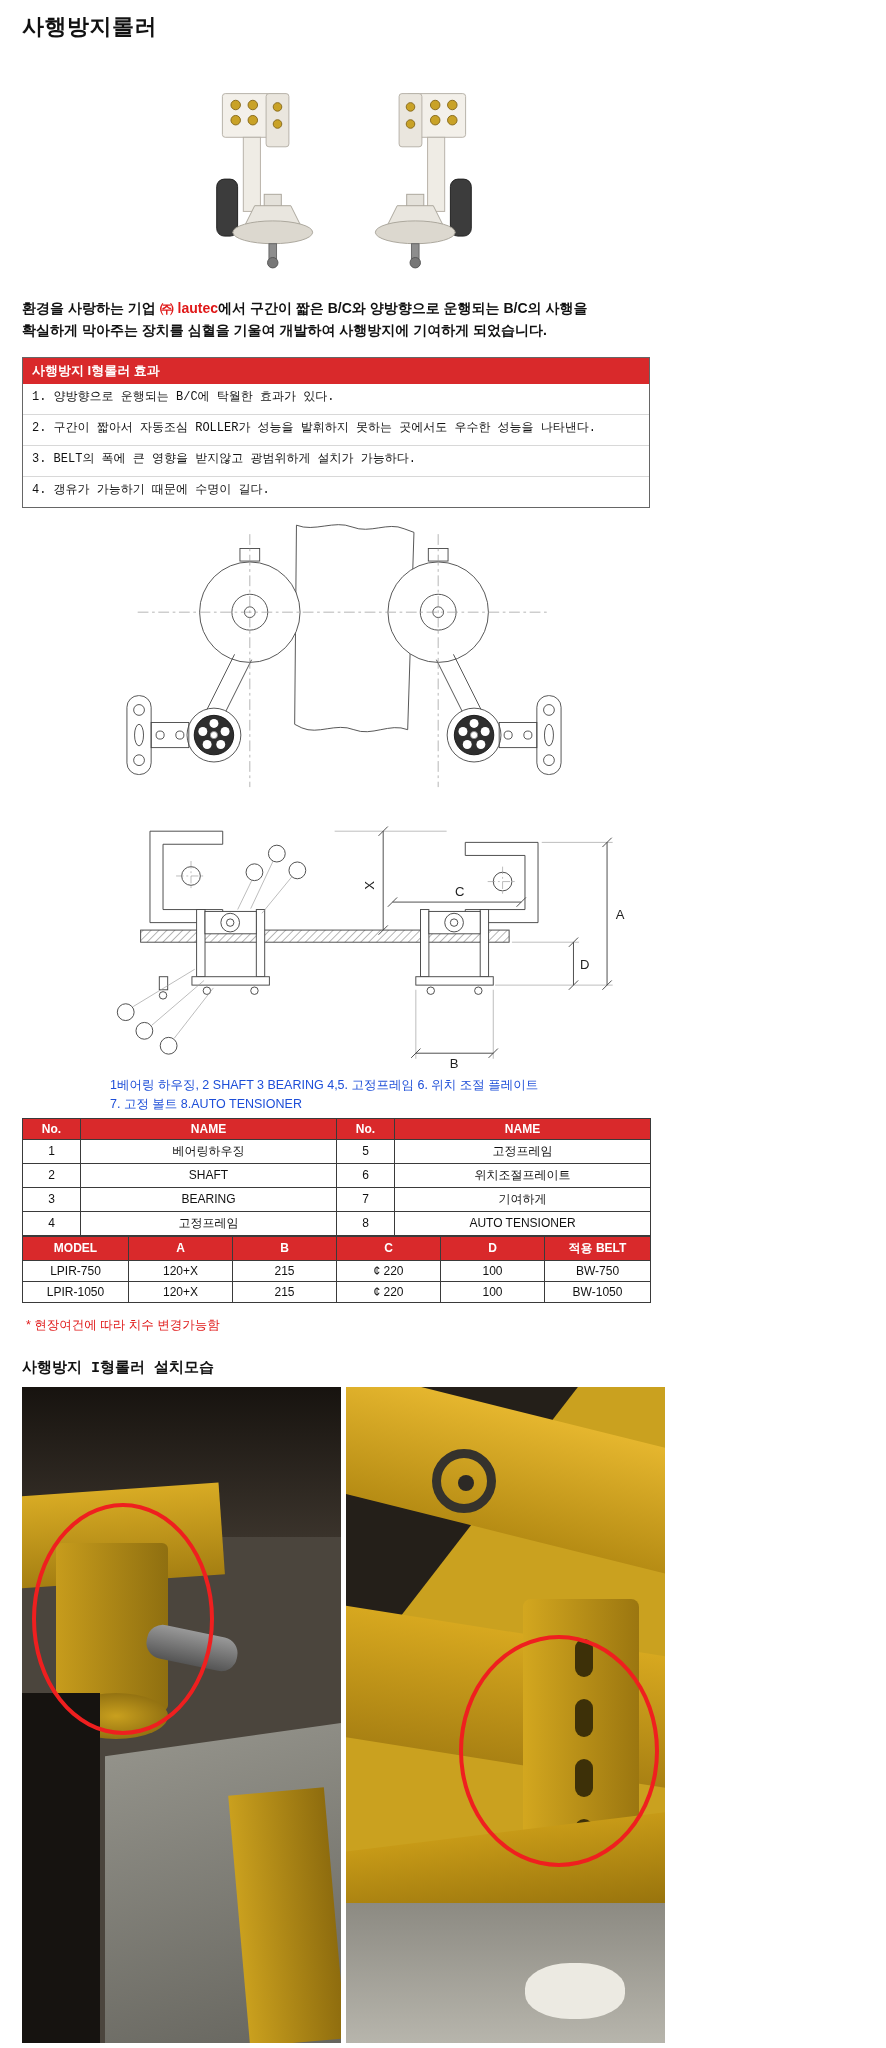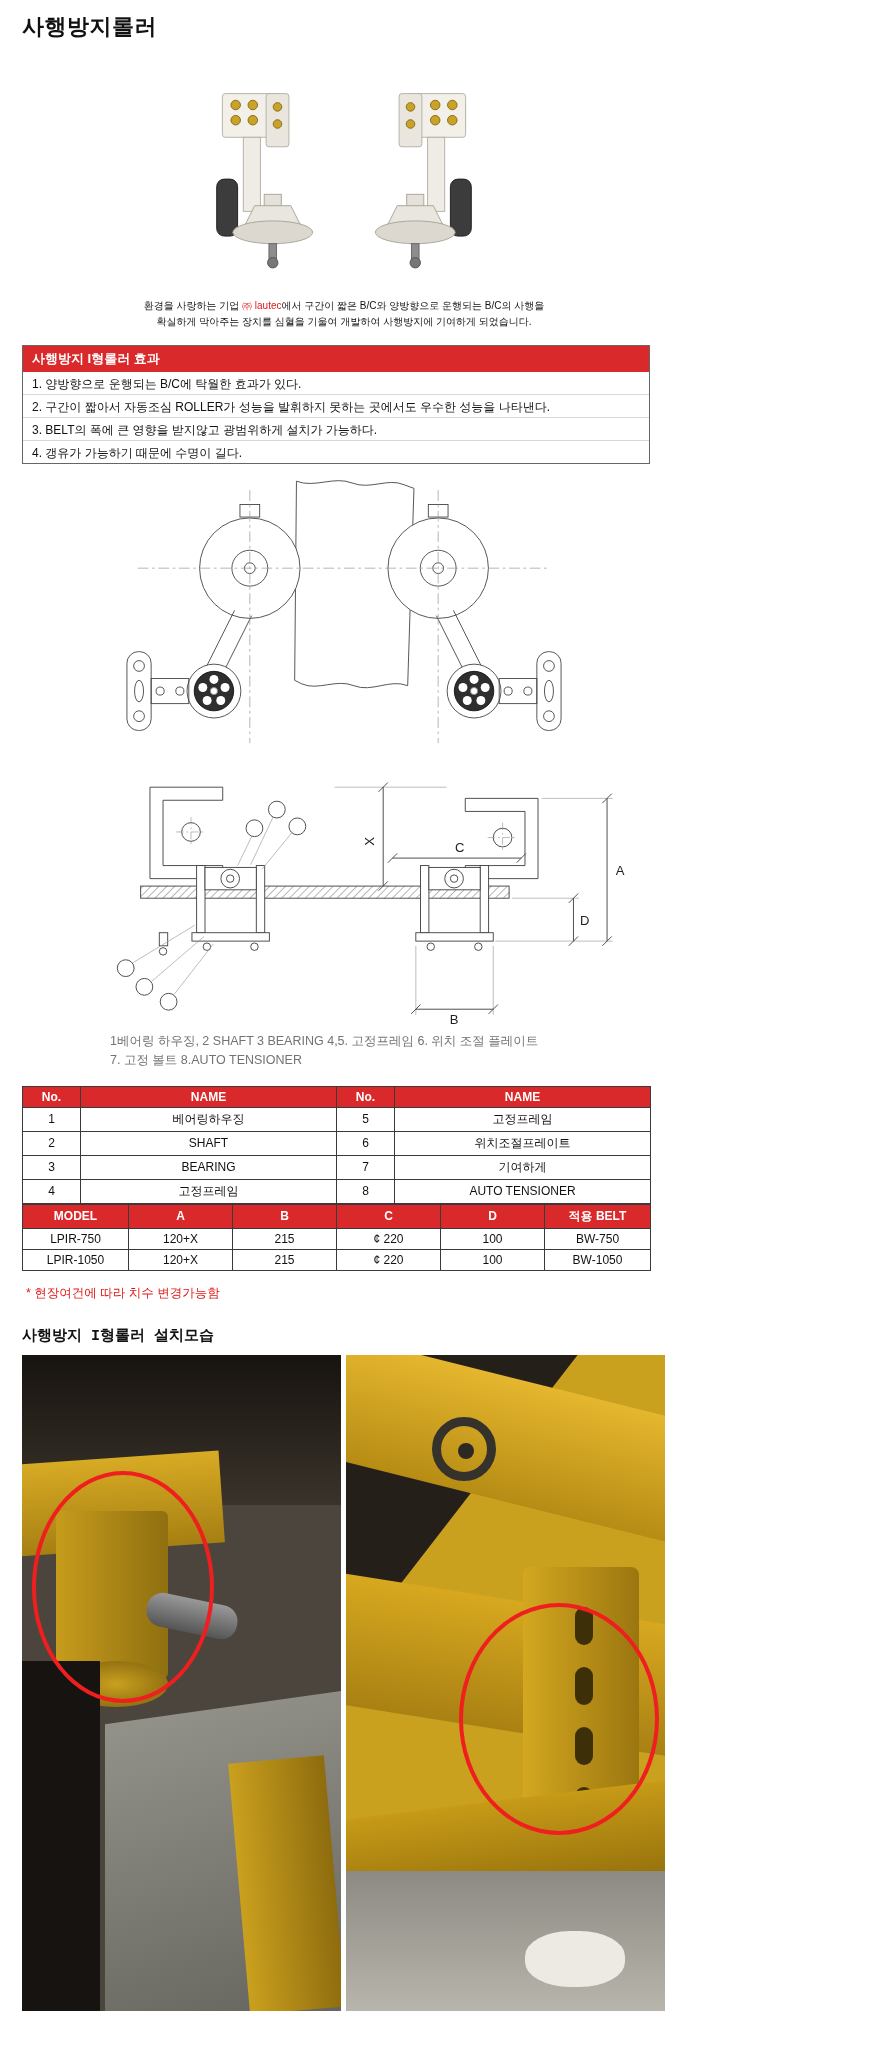--- a/index.html
+++ b/index.html
@@ -8,39 +8,39 @@
     width:886px; min-height:2048px; background:#ffffff;
     font-family:"Liberation Sans","DejaVu Sans",sans-serif; color:#111;
   }
   .page { width:886px; padding:12px 0 0 22px; }
   .content { width:644px; }
 
   .page-title { font-size:22px; font-weight:bold; margin:0; letter-spacing:.5px; }
 
   .product-photo { width:644px; margin-top:44px; text-align:center; }
 
-  .intro { width:644px; margin:18px 0 0; text-align:center; font-size:10px; font-weight:normal; line-height:1.55; }
+  .intro { width:644px; margin:18px 0 0; font-size:14px; font-weight:bold; line-height:1.55; }
   .brand { color:#e01818; }
 
   .effect-box { width:628px; margin-top:16px; border:1px solid #666; }
   .effect-header { background:#d9292b; color:#fff; font-weight:bold; font-size:13px; padding:4px 9px; }
   .effect-list { list-style:none; margin:0; padding:0; font-size:12px; }
-  .effect-list li { padding:4px 9px 1px; border-bottom:1px solid #d8d8d8; }
+  .effect-list li { padding:4px 9px 9px; border-bottom:1px solid #d8d8d8;font-family:Liberation Mono, monospace; }
   .effect-list li:last-child { border-bottom:none; }
 
   .drawing { width:644px; text-align:center; }
   .drawing-front { margin-top:10px; }
   .drawing-side { margin-top:2px; }
 
-  .caption { margin:2px 0 0 88px; font-size:12.5px; line-height:1.5; color:#737373; }
+  .caption { margin:2px 0 0 88px; font-size:12.5px; line-height:1.5; color:#1d4ed8; }
 
   .data-table { border-collapse:collapse; width:628px; font-size:12px; table-layout:fixed; }
   .data-table th { background:#d9292b; color:#fff; border:1px solid #3a3a3a; padding:3px 4px; font-size:12px; }
   .data-table td { border:1px solid #3a3a3a; text-align:center; padding:3px 4px; background:#fff; }
-  .parts-table { margin-top:16px; }
+  .parts-table { margin-top:4px; }
   .model-table { margin-top:0; }
 
   .note { color:#e01818; font-weight:normal; font-size:12.5px; margin:14px 0 0 4px; }
   .install-title { font-size:15px; font-weight:bold; margin:24px 0 0;font-family:Liberation Mono, monospace; }
 
   .photos { display:flex; gap:5px; margin-top:10px; width:644px; }
   .photo { position:relative; width:319px; height:656px; overflow:hidden; background:#4b453d; }
   .photo div { position:absolute; }
 
   

